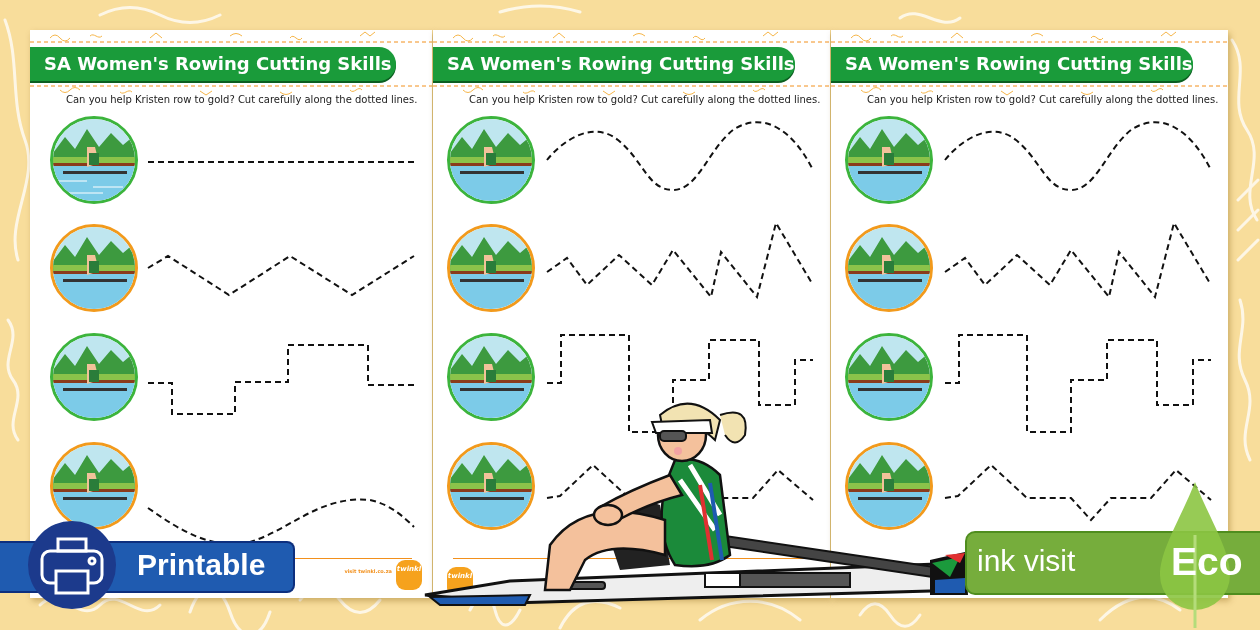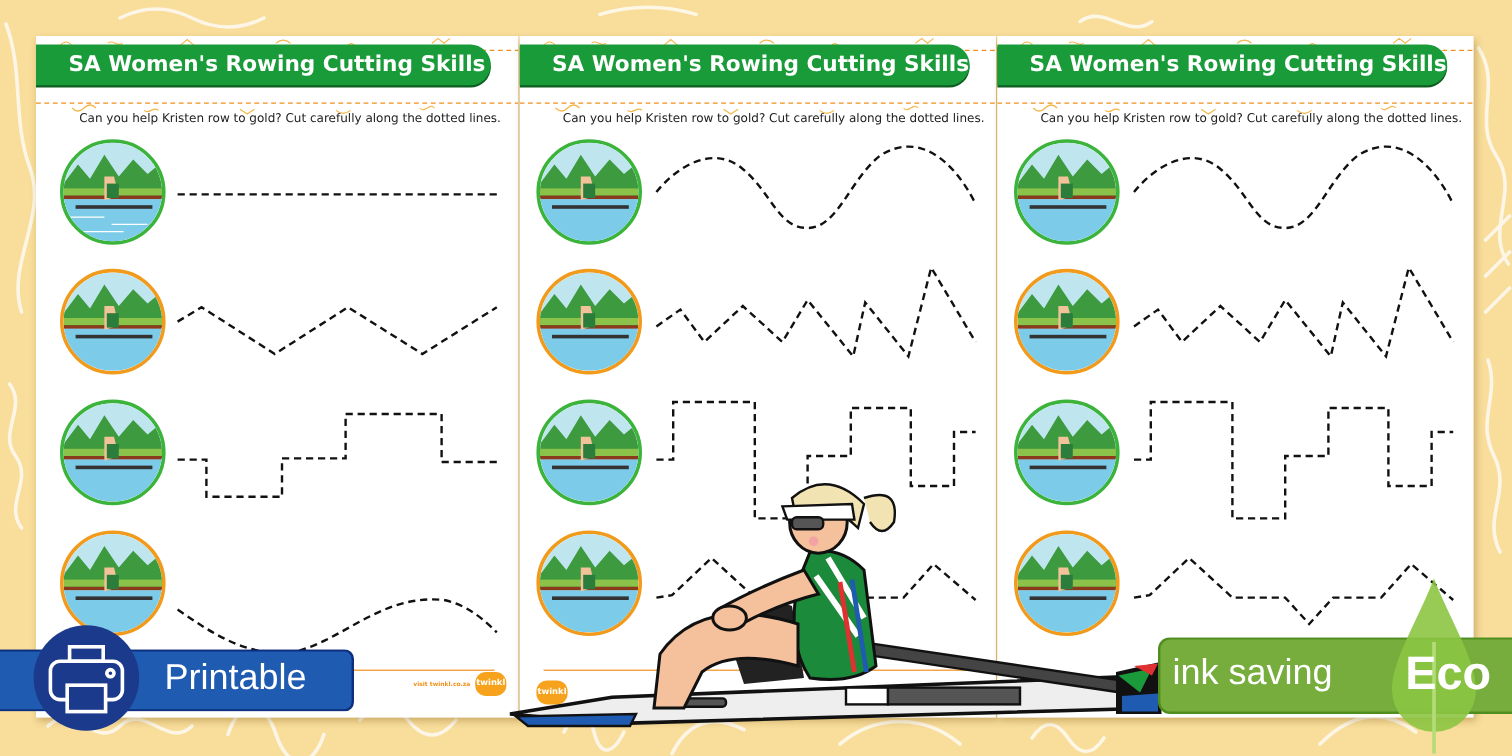--- a/index.html
+++ b/index.html
@@ -1,32 +1,32 @@
 <!DOCTYPE html>
 <html><head>
 <meta charset="utf-8">
 <style>
   html,body{margin:0;padding:0;}
   body{width:1260px;height:630px;overflow:hidden;background:#f8dd9b;position:relative;font-family:"DejaVu Sans",sans-serif;}
   .bg-doodles{position:absolute;left:0;top:0;width:1260px;height:630px;}
   .page{position:absolute;top:30px;height:568px;background:#fff;box-shadow:2px 3px 6px rgba(120,80,0,0.35);overflow:hidden;}
   .page .deco{position:absolute;left:0;top:0;width:100%;height:100px;}
-  .title-bar{position:absolute;left:0;top:7px;height:34px;background:#1a9b3a;border-radius:0 18px 18px 0;box-shadow:0 2px 0 #0b5e20;color:#fff;font-family:"DejaVu Sans",sans-serif;font-weight:bold;font-size:18px;line-height:34px;padding-left:27px;white-space:nowrap;}
+  .title-bar{position:absolute;left:0;top:17px;height:34px;background:#1a9b3a;border-radius:0 18px 18px 0;box-shadow:0 2px 0 #0b5e20;color:#fff;font-family:"DejaVu Sans",sans-serif;font-weight:bold;font-size:18px;line-height:34px;padding-left:14px;white-space:nowrap;}
   .subtitle{position:absolute;left:16px;top:64px;font-size:10px;color:#222;white-space:nowrap;margin-left:20px;}
   .circle{position:absolute;width:88px;height:88px;border-radius:50%;overflow:hidden;border:3px solid #3cb43c;box-sizing:border-box;}
   .circle.orange{border-color:#f29a1c;}
   .circle svg{display:block;}
   .lines{position:absolute;left:0;top:0;}
   .footer-line{position:absolute;left:20px;right:20px;top:528px;height:1px;background:#f2901c;}
   .footer-text{position:absolute;right:40px;top:538px;font-size:5px;color:#f2901c;font-weight:bold;}
-  .twinkl-logo{position:absolute;width:26px;height:20px;border-radius:9px;background:#f6a21d;color:#fff;font-size:7px;font-weight:bold;text-align:center;line-height:18px;}
+  .twinkl-logo{position:absolute;width:26px;height:30px;border-radius:9px;background:#f6a21d;color:#fff;font-size:7px;font-weight:bold;text-align:center;line-height:18px;font-style:italic;}
   .badge-printable{position:absolute;left:0;top:531px;width:296px;height:66px;}
   .printable-bar{position:absolute;left:0;top:10px;width:295px;height:52px;background:#1f5bb0;border:2px solid #0d2f7e;border-left:none;border-radius:0 8px 8px 0;box-sizing:border-box;}
   .printable-circle{position:absolute;left:30px;top:0;width:90px;height:90px;border-radius:50%;background:#1c3a8c;}
-  .printable-text{position:absolute;left:137px;top:14px;color:#fff;font-size:30px;line-height:40px;font-family:"Liberation Sans",sans-serif;}
+  .printable-text{position:absolute;left:137px;top:14px;color:#fff;font-size:30px;line-height:40px;font-family:"Liberation Sans",sans-serif;font-weight:bold;}
   .badge-eco{position:absolute;left:965px;top:480px;width:295px;height:150px;}
   .eco-bar{position:absolute;left:0;top:51px;width:295px;height:64px;background:#76ad3c;border:2px solid #4f8d1e;border-right:none;border-radius:10px 0 0 10px;box-sizing:border-box;}
   .eco-text{position:absolute;left:12px;top:58px;color:#fff;font-size:30px;line-height:46px;font-family:"Liberation Sans",sans-serif;}
   .eco-label{position:absolute;left:206px;top:60px;color:#fff;font-size:39px;font-weight:bold;line-height:44px;font-family:"Liberation Sans",sans-serif;}
   .rower{position:absolute;left:420px;top:395px;width:560px;height:215px;}
 </style>
 </head>
 <body>
 
 <svg class="bg-doodles" viewBox="0 0 1260 630">
@@ -321,15 +321,15 @@
   </div>
   <div class="printable-text">Printable</div>
 </div>
 
 <div class="badge-eco">
   <div class="eco-bar"></div>
   <svg style="position:absolute;left:190px;top:0;" width="80" height="150" viewBox="0 0 80 150">
     <path d="M40 2 C 55 40, 75 70, 75 95 A 35 35 0 0 1 5 95 C 5 70, 25 40, 40 2 Z" fill="#8cc542" opacity="0.9"></path>
     <line x1="40" y1="55" x2="40" y2="148" stroke="#b4dc7a" stroke-width="3"></line>
   </svg>
-  <div class="eco-text">ink saving</div>
+  <div class="eco-text">ink visit</div>
   <div class="eco-label">Eco</div>
 </div>
 
 </body></html>

